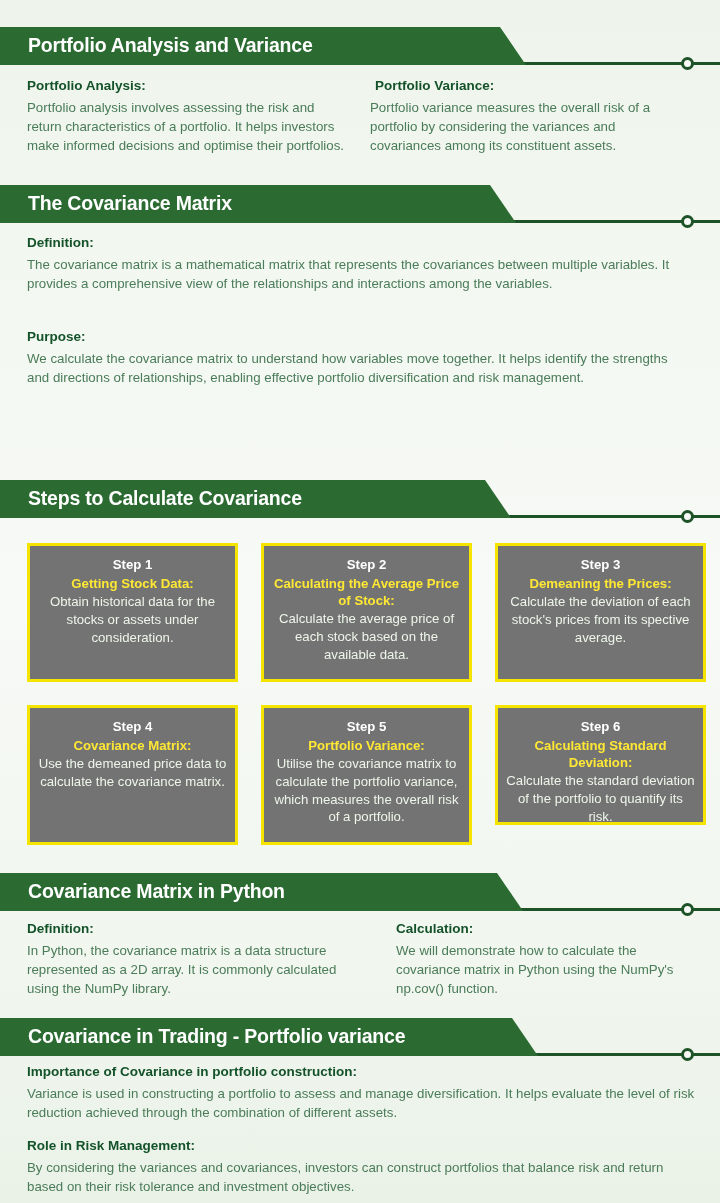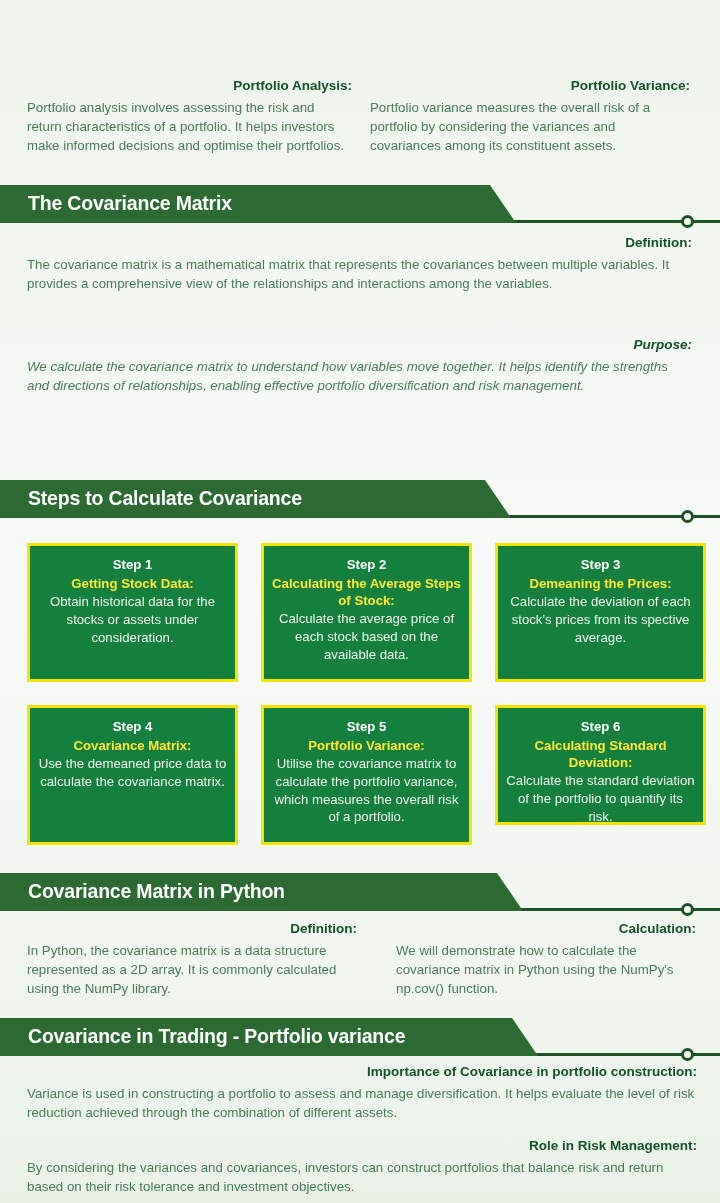--- a/index.html
+++ b/index.html
@@ -84,21 +84,20 @@
     z-index: 1;
   }
 
   
   .sub-head {
     color: #14522a;
     font-size: 13.5px;
     font-weight: bold;
     margin: 0 0 5px 0;
     line-height: 1.2;
-    text-align: right;
   }
   .para {
     color: #4b7c59;
     font-size: 13.3px;
     line-height: 1.42;
     margin: 0;
   }
 
   .block {
     position: absolute;
@@ -107,21 +106,21 @@
 
   
   .cards-row {
     position: absolute;
     display: flex;
     gap: 23px;
     left: 27px;
   }
   .card {
     width: 211px;
-    background: #15803d;
+    background: #737373;
     border: 3px solid #f5e400;
     box-sizing: border-box;
     padding: 10px 8px 4px 8px;
     text-align: center;
   }
   .card-step {
     color: #ffffff;
     font-size: 13.2px;
     font-weight: bold;
     line-height: 1.3;
@@ -139,20 +138,29 @@
     font-size: 13.2px;
     line-height: 1.34;
     margin: 0;
   }
 </style>
 </head>
 <body>
 
 <div class="page">
 
+  <div class="section-head" style="position:absolute; left:0; top:27px; width:720px;">
+    <div class="head-underline" style="width:720px;"></div>
+    <div class="banner" style="width:500px;">
+      <span class="banner-title">Portfolio Analysis and Variance</span>
+    </div>
+    <div class="banner-tail" style="left:500px;"></div>
+    <div class="connector" style="left:526px; width:156px;"></div>
+    <div class="connector-dot" style="left:681px;"></div>
+  </div>
 
   <div class="block" style="left:27px; top:78px; width:325px;">
     <div class="sub-head">Portfolio Analysis:</div>
     <div class="para">Portfolio analysis involves assessing the risk and return characteristics of a portfolio. It helps investors make informed decisions and optimise their portfolios.</div>
   </div>
 
   <div class="block" style="left:370px; top:78px; width:320px;">
     <div class="sub-head" style="padding-left:5px;">Portfolio Variance:</div>
     <div class="para">Portfolio variance measures the overall risk of a portfolio by considering the variances and covariances among its constituent assets.</div>
   </div>
@@ -165,21 +173,21 @@
     <div class="banner-tail" style="left:490px;"></div>
     <div class="connector" style="left:516px; width:166px;"></div>
     <div class="connector-dot" style="left:681px;"></div>
   </div>
 
   <div class="block" style="left:27px; top:235px; width:665px;">
     <div class="sub-head">Definition:</div>
     <div class="para">The covariance matrix is a mathematical matrix that represents the covariances between multiple variables. It provides a comprehensive view of the relationships and interactions among the variables.</div>
   </div>
 
-  <div class="block" style="left:27px; top:337px; width:665px;font-style:italic;">
+  <div class="block" style="left:27px; top:329px; width:665px;">
     <div class="sub-head">Purpose:</div>
     <div class="para">We calculate the covariance matrix to understand how variables move together. It helps identify the strengths and directions of relationships, enabling effective portfolio diversification and risk management.</div>
   </div>
 
 
   <div class="section-head" style="position:absolute; left:0; top:480px; width:720px;">
     <div class="head-underline" style="width:720px;"></div>
     <div class="banner" style="width:485px;">
       <span class="banner-title">Steps to Calculate Covariance</span>
     </div>
@@ -189,21 +197,21 @@
   </div>
 
   <div class="cards-row" style="top:543px;">
     <div class="card" style="height:139px;">
       <div class="card-step">Step 1</div>
       <div class="card-title">Getting Stock Data:</div>
       <div class="card-text">Obtain historical data for the stocks or assets under consideration.</div>
     </div>
     <div class="card" style="height:139px;">
       <div class="card-step">Step 2</div>
-      <div class="card-title">Calculating the Average Steps of Stock:</div>
+      <div class="card-title">Calculating the Average Price of Stock:</div>
       <div class="card-text">Calculate the average price of each stock based on the available data.</div>
     </div>
     <div class="card" style="height:139px;">
       <div class="card-step">Step 3</div>
       <div class="card-title">Demeaning the Prices:</div>
       <div class="card-text">Calculate the deviation of each stock's prices from its spective average.</div>
     </div>
   </div>
 
   <div class="cards-row" style="top:705px;">

